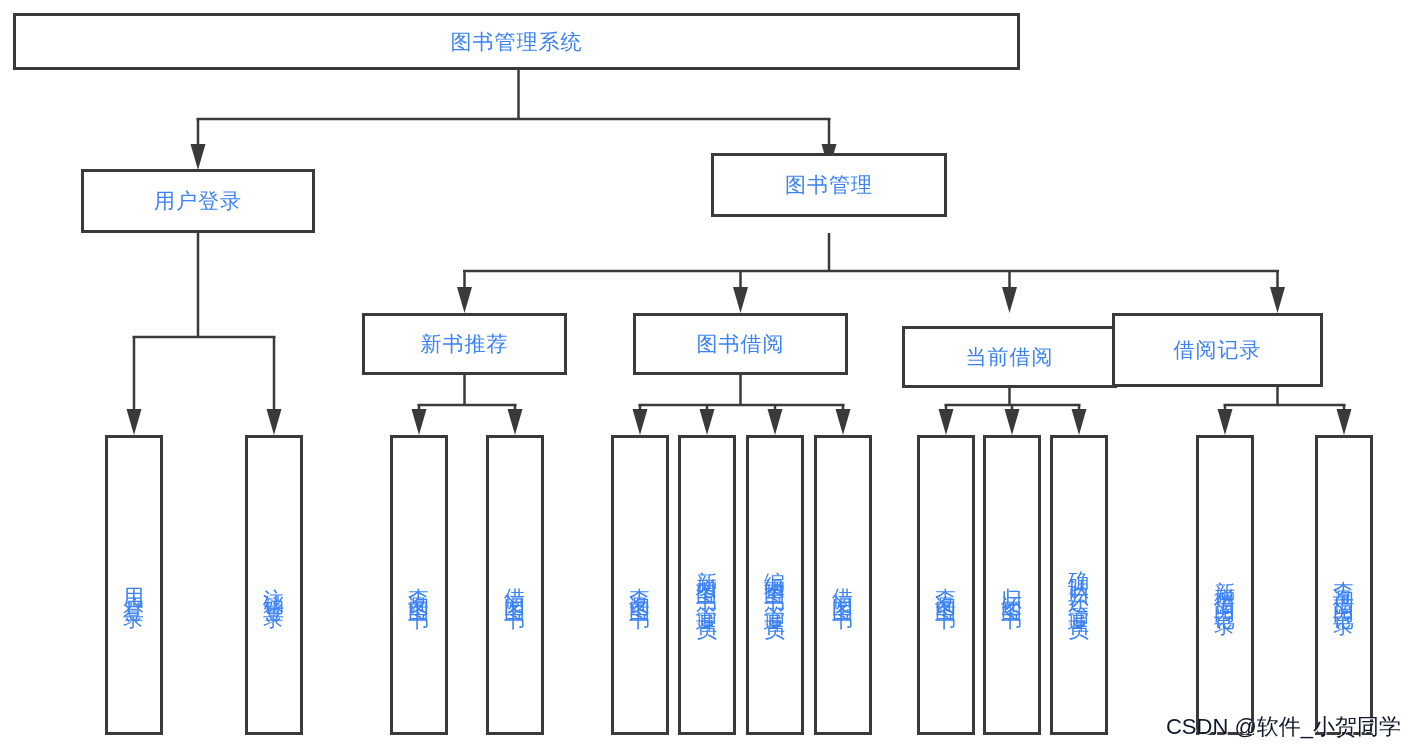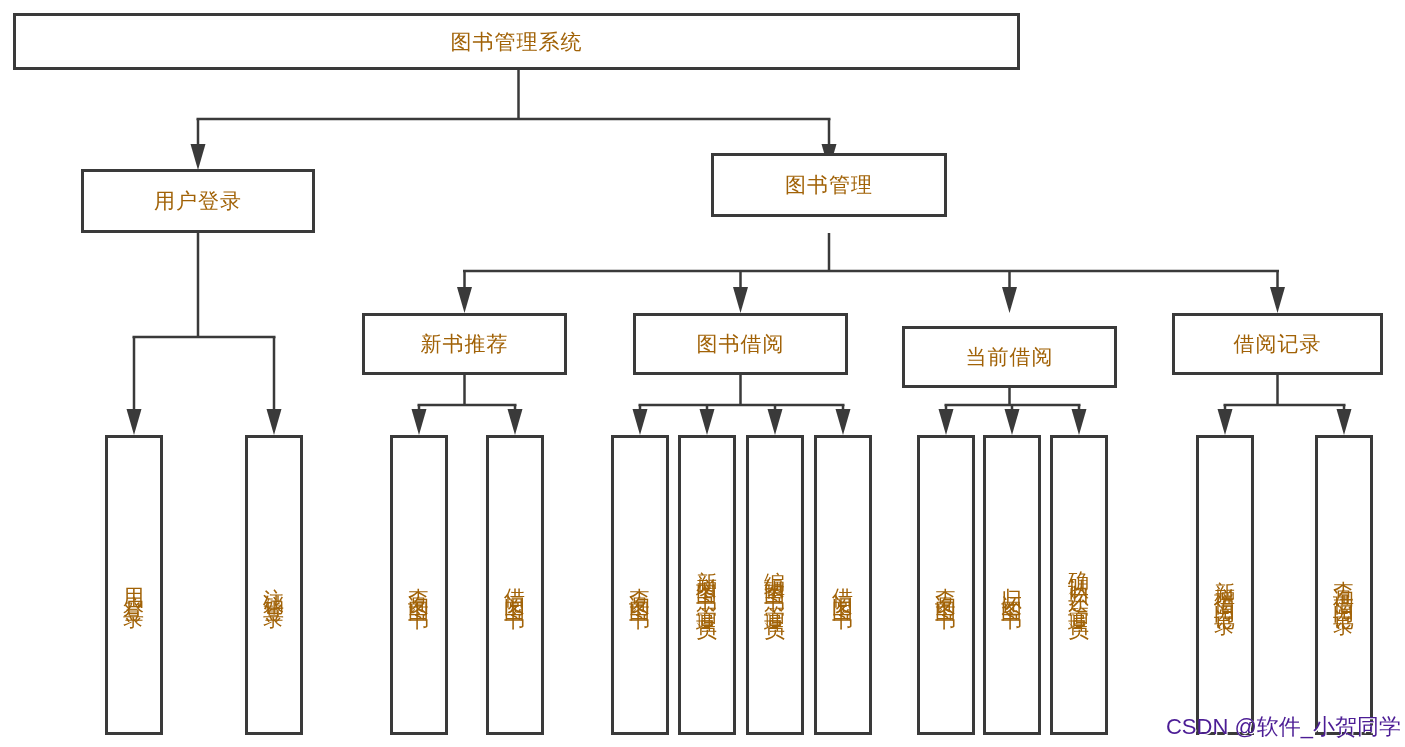--- a/index.html
+++ b/index.html
@@ -10,39 +10,39 @@
     font-family:"Liberation Sans","DejaVu Sans",sans-serif;
     overflow:hidden;
   }
   svg.connectors{position:absolute;left:0;top:0;z-index:0;}
   .box{
     position:absolute;
     box-sizing:border-box;
     border:3px solid #3a3a3a;
     background:#ffffff;
     display:flex;align-items:center;justify-content:center;
-    color:#a16207;
+    color:#3b82f6;
     z-index:1;
   }
   .box span{display:block;}
   .hlabel{font-size:21px;letter-spacing:1px;white-space:nowrap;}
   .leaf{top:435px;width:58px;height:300px;}
   .vtext{
     writing-mode:vertical-rl;
     text-orientation:mixed;
     font-size:21px;
     letter-spacing:7px;
     line-height:1;
     white-space:nowrap;
   }
   .watermark{
     position:absolute;
     right:4px;bottom:5px;
     font-size:22px;
-    color:#4c1d95;
+    color:#0f172a;
     text-shadow:1px 1px 0 #ffffff;
     z-index:2;
     white-space:nowrap;
   }
 </style>
 </head>
 <body>
 
 <div id="stage">
 
@@ -135,21 +135,21 @@
 
   <div class="box" style="left:633px;top:313px;width:215px;height:62px">
     <span class="hlabel">图书借阅</span>
   </div>
   <div class="box" style="left:362px;top:313px;width:205px;height:62px">
     <span class="hlabel">新书推荐</span>
   </div>
   <div class="box" style="left:902px;top:326px;width:215px;height:62px">
     <span class="hlabel">当前借阅</span>
   </div>
-  <div class="box" style="left:1172px;top:313px;width:211px;height:62px">
+  <div class="box" style="left:1112px;top:313px;width:211px;height:74px">
     <span class="hlabel">借阅记录</span>
   </div>
 
   <div class="box leaf" style="left:105px">
     <span class="vtext">用户登录</span>
   </div>
   <div class="box leaf" style="left:245px">
     <span class="vtext">注销登录</span>
   </div>
   <div class="box leaf" style="left:390px">

